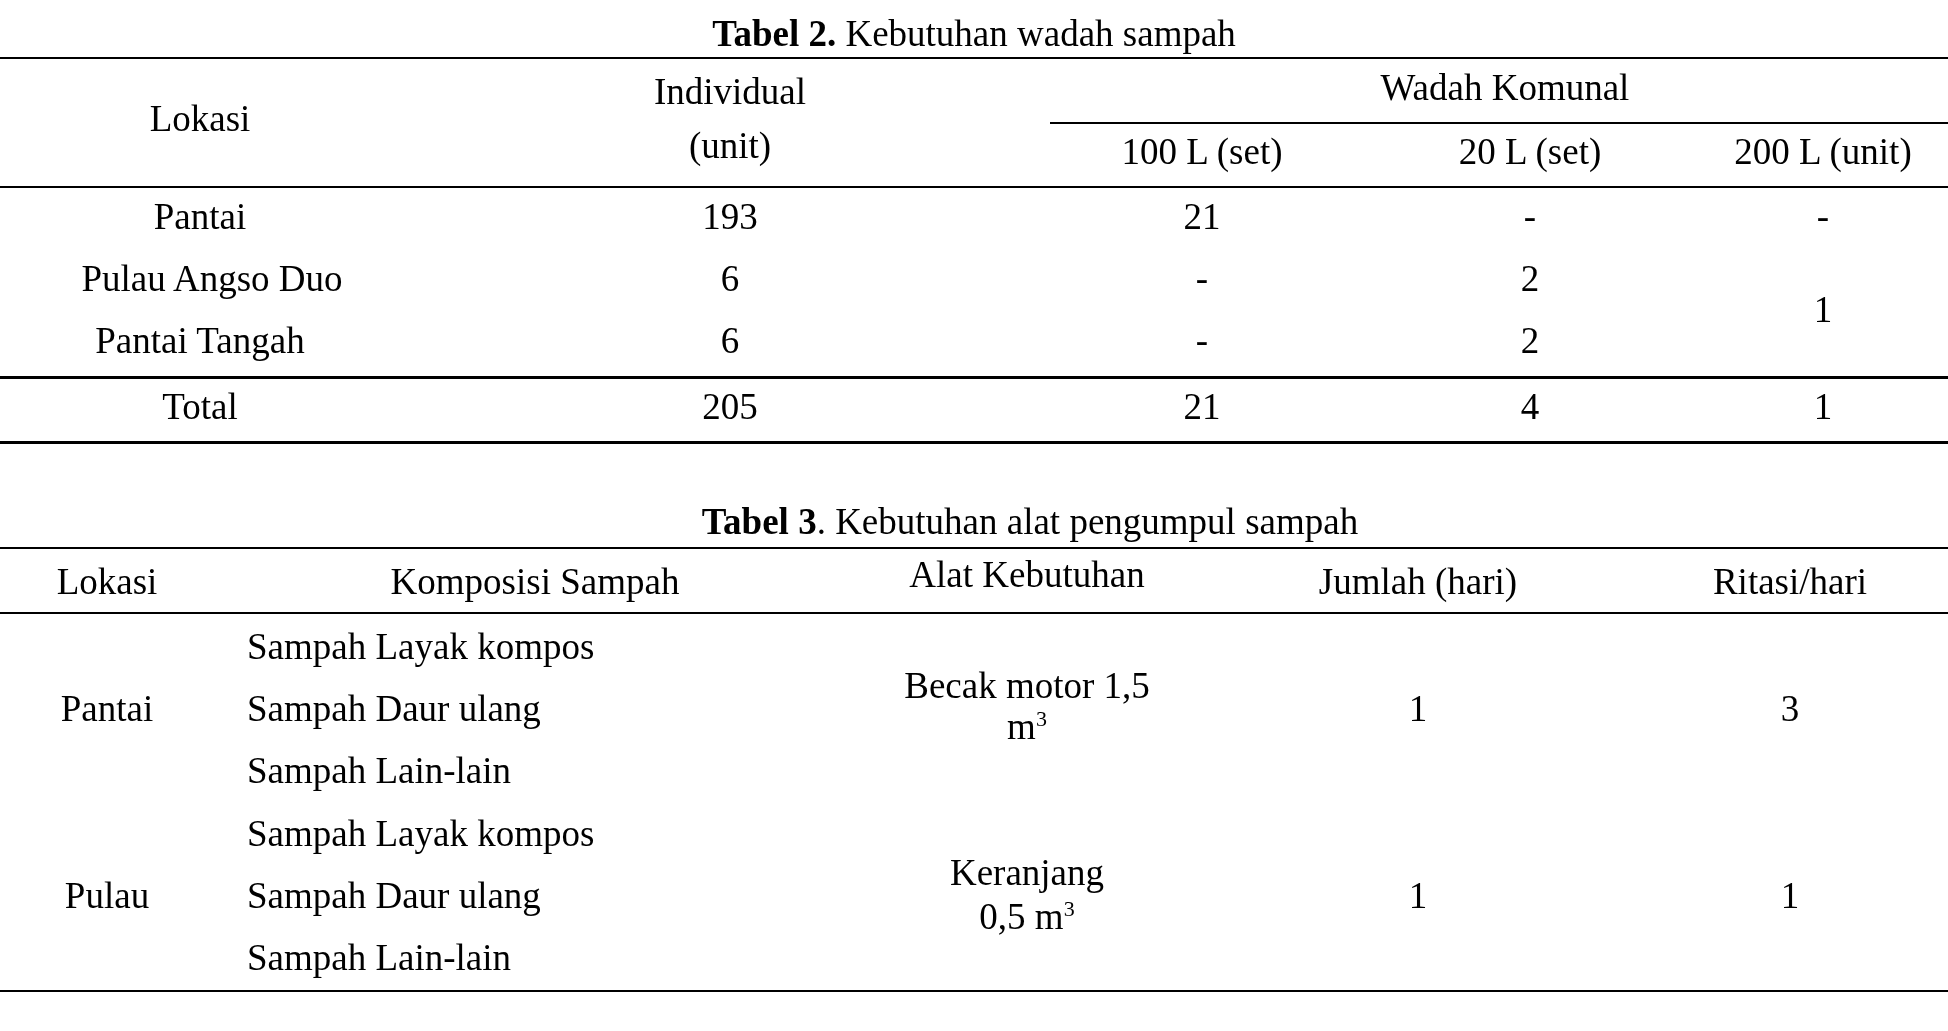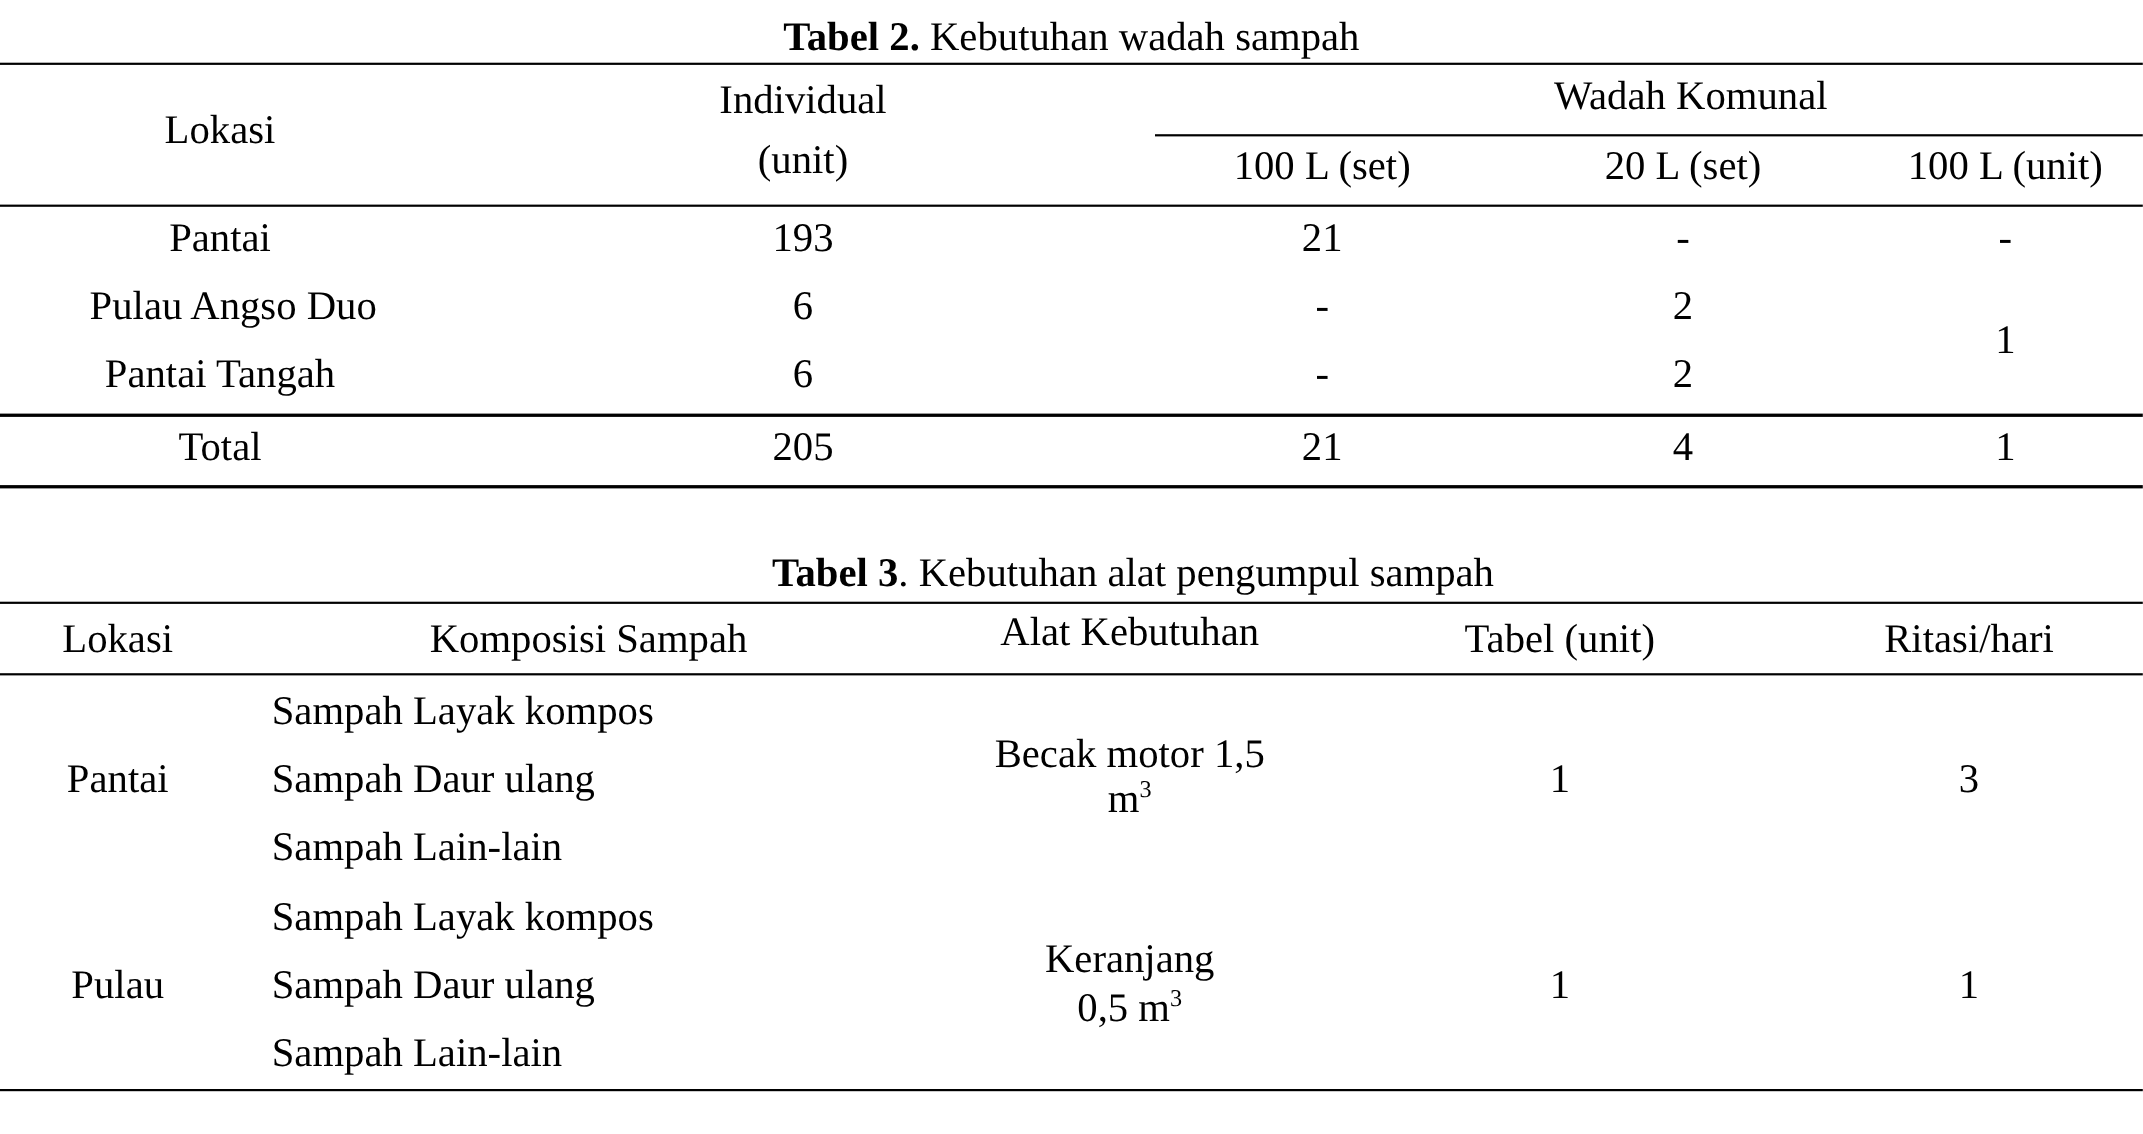--- a/index.html
+++ b/index.html
@@ -14,25 +14,25 @@
 </head>
 <body>
 
 <div>
   <div class="abs c" style="left:974px;top:12px;"><b>Tabel 2.</b><span> Kebutuhan wadah sampah</span></div>
   <div class="rule" style="top:57px;width:1948px;"></div>
 
   <div class="abs c" style="left:200px;top:97px;">Lokasi</div>
   <div class="abs c" style="left:730px;top:70px;">Individual</div>
   <div class="abs c" style="left:730px;top:124px;">(unit)</div>
-  <div class="abs c" style="left:1505px;top:66px;margin-left:32px;">Wadah Komunal</div>
+  <div class="abs c" style="left:1505px;top:66px;">Wadah Komunal</div>
   <div class="rule" style="top:122px;left:1050px;width:898px;"></div>
   <div class="abs c" style="left:1202px;top:130px;">100 L (set)</div>
   <div class="abs c" style="left:1530px;top:130px;">20 L (set)</div>
-  <div class="abs c" style="left:1823px;top:130px;">100 L (unit)</div>
+  <div class="abs c" style="left:1823px;top:130px;">200 L (unit)</div>
   <div class="rule" style="top:186px;width:1948px;"></div>
 
   <div>
     <div class="abs c" style="left:200px;top:195px;">Pantai</div>
     <div class="abs c" style="left:730px;top:195px;">193</div>
     <div class="abs c" style="left:1202px;top:195px;">21</div>
     <div class="abs c" style="left:1530px;top:195px;">-</div>
     <div class="abs c" style="left:1823px;top:195px;">-</div>
   </div>
   <div>
@@ -58,21 +58,21 @@
   </div>
   <div class="rule thick" style="top:441px;width:1948px;"></div>
 </div>
 
 <div>
   <div class="abs c" style="left:1030px;top:500px;"><b>Tabel 3</b><span>. Kebutuhan alat pengumpul sampah</span></div>
   <div class="rule" style="top:547px;width:1948px;"></div>
   <div class="abs c" style="left:107px;top:560px;">Lokasi</div>
   <div class="abs c" style="left:535px;top:560px;">Komposisi Sampah</div>
   <div class="abs c" style="left:1027px;top:553px;">Alat Kebutuhan</div>
-  <div class="abs c" style="left:1418px;top:560px;">Tabel (unit)</div>
+  <div class="abs c" style="left:1418px;top:560px;">Jumlah (hari)</div>
   <div class="abs c" style="left:1790px;top:560px;">Ritasi/hari</div>
   <div class="rule" style="top:612px;width:1948px;"></div>
 
   <div>
     <div class="abs c" style="left:107px;top:687px;">Pantai</div>
     <div class="abs" style="left:247px;top:625px;">Sampah Layak kompos</div>
     <div class="abs" style="left:247px;top:687px;">Sampah Daur ulang</div>
     <div class="abs" style="left:247px;top:749px;">Sampah Lain-lain</div>
     <div class="abs c" style="left:1027px;top:664px;">Becak motor 1,5</div>
     <div class="abs c" style="left:1027px;top:705px;"><span>m</span><sup>3</sup></div>

